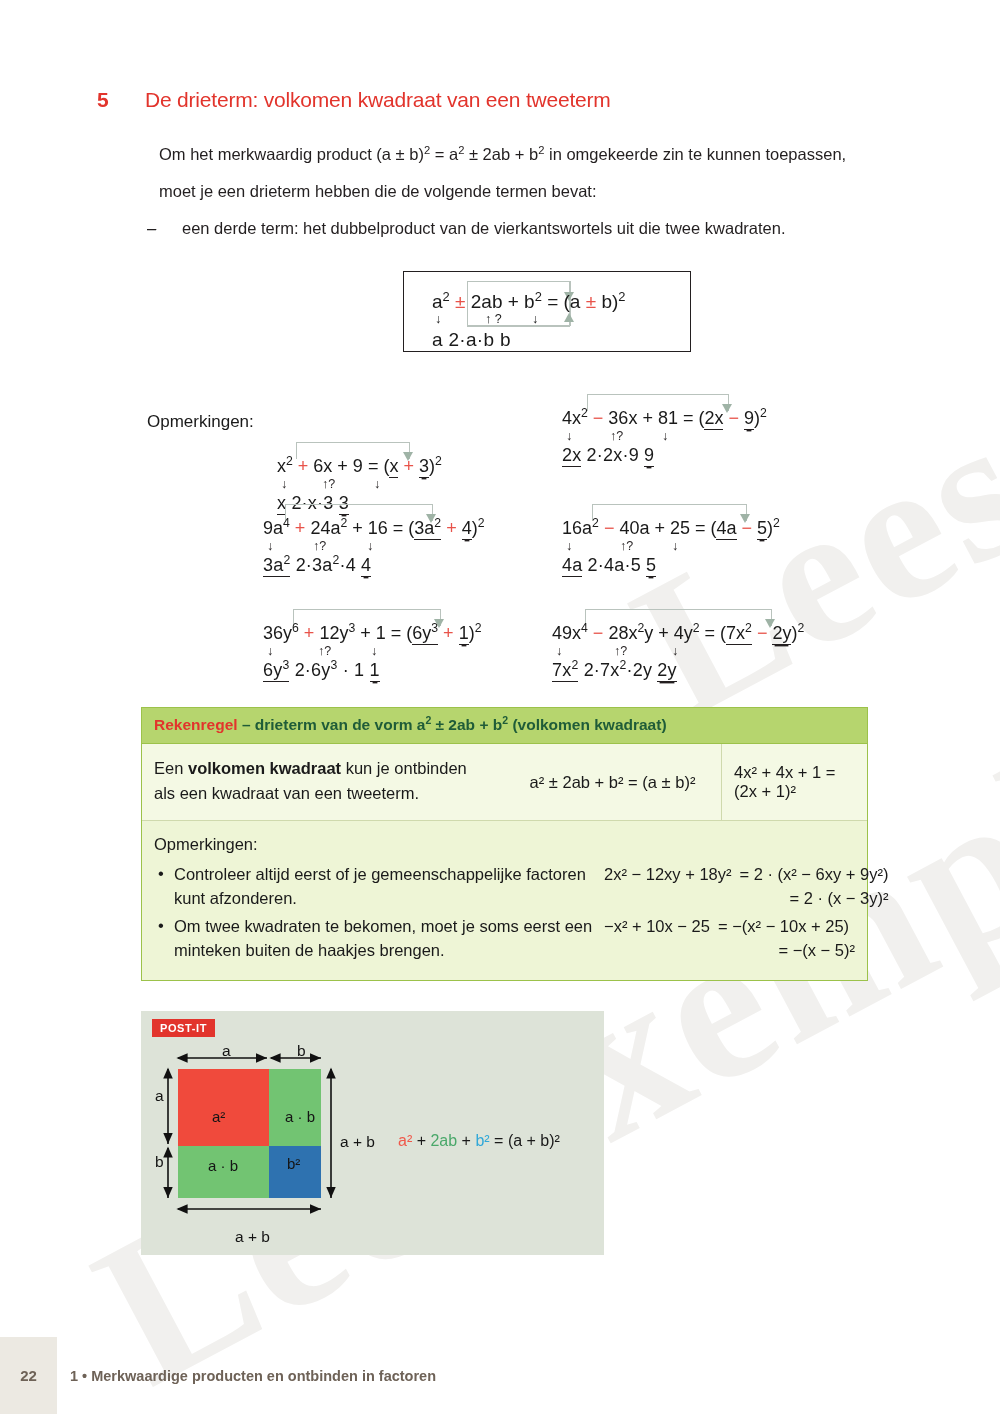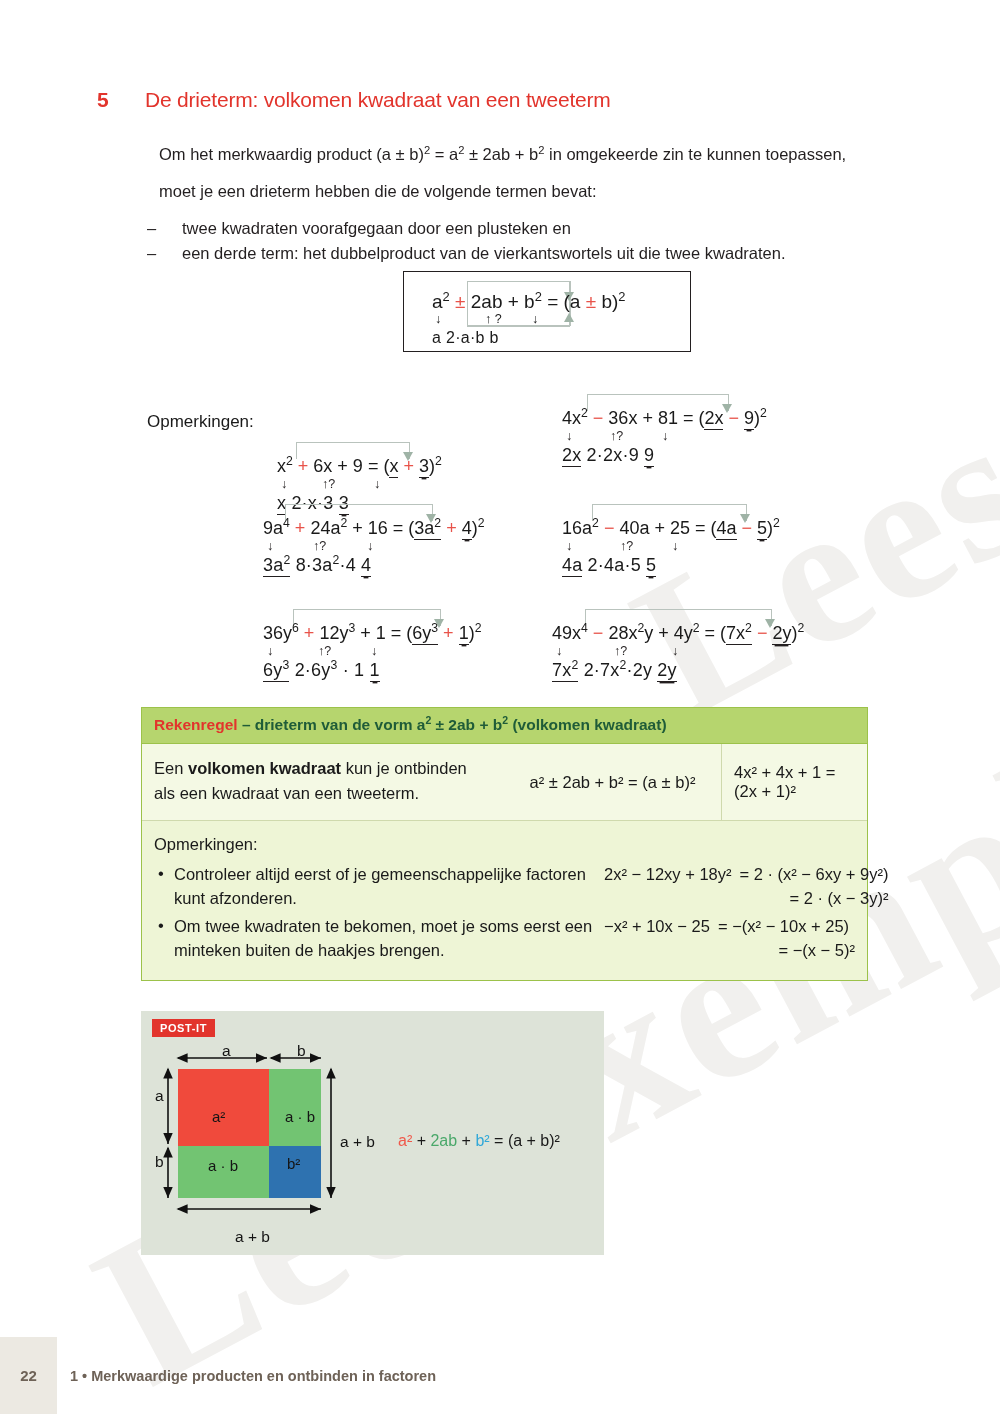--- a/index.html
+++ b/index.html
@@ -45,21 +45,21 @@
   .dashlist li .dash{position:absolute;left:0;top:0;}
 
   sup{font-size:.68em;vertical-align:super;line-height:0;}
 
   
   .mainbox{
     position:absolute;left:403px;top:271px;width:250px;height:79px;
     border:1.6px solid #231f20;background:#fff;padding-left:36px;
   }
   .mb-row1{position:absolute;left:28px;top:19px;font-size:19px;white-space:nowrap;}
-  .mb-row2{position:absolute;left:28px;top:57px;font-size:16px;white-space:nowrap;letter-spacing:.3px;}
+  .mb-row2{position:absolute;left:28px;top:57px;font-size:19px;white-space:nowrap;letter-spacing:.3px;}
   .red{color:#e8534a;}
   
   .mb-br{position:absolute;left:63px;top:9px;width:103px;height:45px;
     border:1.6px solid #b9c3bd;border-bottom:none;border-right:none;}
   .mb-br-r{position:absolute;left:165px;top:9px;width:1.6px;height:45px;background:#b9c3bd;}
   .mb-br-b{position:absolute;left:63px;top:53px;width:103px;height:1.6px;background:#b9c3bd;}
   .arrowdn{position:absolute;width:0;height:0;border-left:5.5px solid transparent;
     border-right:5.5px solid transparent;border-top:9px solid #9fb3a6;}
   .arrowup{position:absolute;width:0;height:0;border-left:5.5px solid transparent;
     border-right:5.5px solid transparent;border-bottom:9px solid #9fb3a6;}
@@ -139,21 +139,21 @@
   <div class="head">
     <span class="num">5</span><span class="title">De drieterm: volkomen kwadraat van een tweeterm</span>
   </div>
 
   <div class="intro">
     <p>
       <span>Om het merkwaardig product (a ± b)</span><sup>2</sup><span> = a</span><sup>2</sup><span> ± 2ab + b</span><sup>2</sup><span> in omgekeerde zin te kunnen toepassen,</span>
     </p>
     <p>moet je een drieterm hebben die de volgende termen bevat:</p>
     <ul class="dashlist">
-      <li><span class="dash">–</span><span>twee kwadraten voorafgegaan door een plusteken en</span></li>
+      <li><span class="dash">–</span></li>
       <li><span class="dash">–</span><span>een derde term: het dubbelproduct van de vierkantswortels uit die twee kwadraten.</span></li>
     </ul>
   </div>
 
   <div class="mainbox">
     <div class="mb-br"></div>
     <div class="mb-br-r"></div>
     <div class="mb-br-b"></div>
     <div class="arrowdn" style="left:160px;top:20px;"></div>
     <div class="arrowup" style="left:160px;top:41px;"></div>
@@ -190,21 +190,21 @@
       </div>
       <div class="ex" style="left: 263px; top: 518px;">
         <div class="exbr" style="left: 22px; top: -14px; width: 146px; height: 16px;"></div>
         <div class="arrowdn" style="left: 163px; top: -4px;"></div>
         <div class="l1"><span>9a<sup>4</sup></span><span> </span><span class="red">+</span><span> 24a</span><span><sup>2</sup></span><span> + 16 = (</span><span class=" u1">3a<sup>2</sup></span><span> </span><span class="red">+</span><span> </span><span class=" u2">4</span><span>)<sup>2</sup></span></div>
         <div class="arrows">
           <span style="left: 4px;">↓</span>
           <span style="left: 50px;">↑?</span>
           <span style="left: 104px;">↓</span>
         </div>
-        <div class="l2"><span class=" u1">3a<sup>2</sup></span><span> 8·3a</span><span><sup>2</sup></span><span>·4   </span><span class=" u2">4</span></div>
+        <div class="l2"><span class=" u1">3a<sup>2</sup></span><span> 2·3a</span><span><sup>2</sup></span><span>·4   </span><span class=" u2">4</span></div>
       </div>
       <div class="ex" style="left: 562px; top: 518px;">
         <div class="exbr" style="left: 30px; top: -14px; width: 153px; height: 16px;"></div>
         <div class="arrowdn" style="left: 178px; top: -4px;"></div>
         <div class="l1"><span>16a<sup>2</sup></span><span> </span><span class="red">−</span><span> 40a + 25 = (</span><span class=" u1">4a</span><span> </span><span class="red">−</span><span> </span><span class=" u2">5</span><span>)<sup>2</sup></span></div>
         <div class="arrows">
           <span style="left: 4px;">↓</span>
           <span style="left: 58px;">↑?</span>
           <span style="left: 110px;">↓</span>
         </div>

